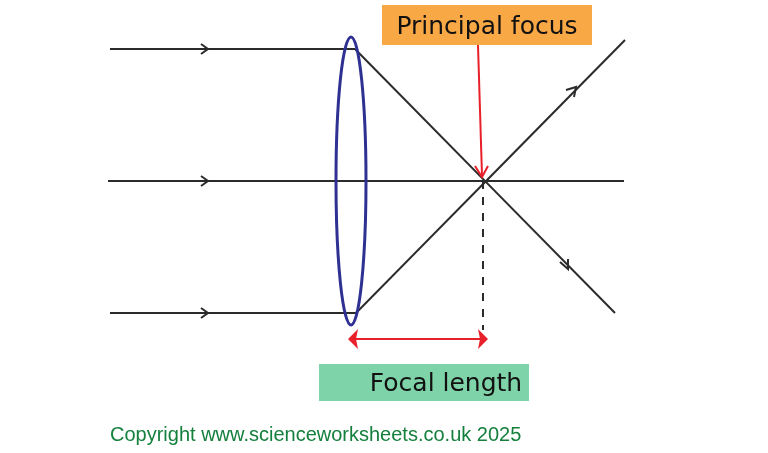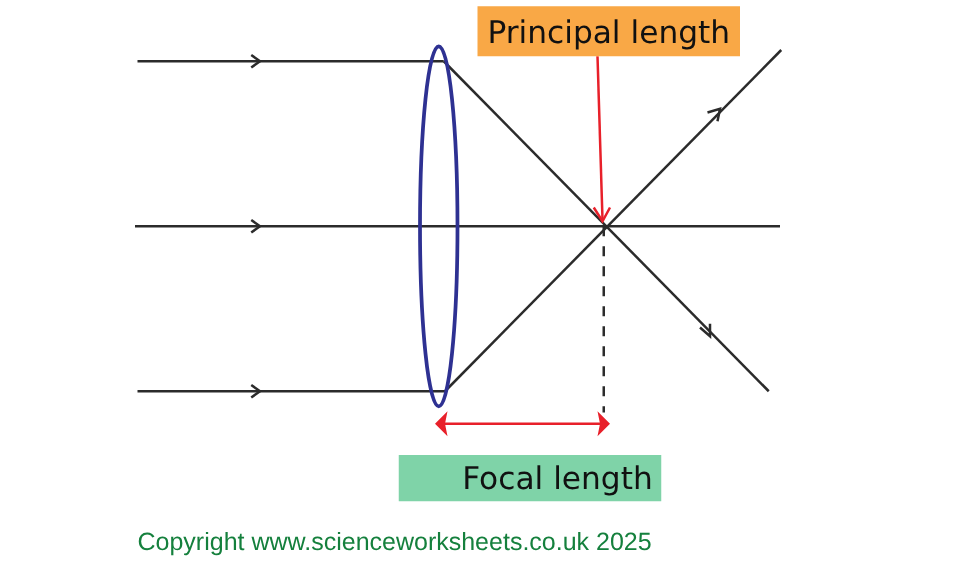--- a/index.html
+++ b/index.html
@@ -42,15 +42,15 @@
   <g>
     <line x1="354" y1="339" x2="482" y2="339" stroke="#e8202a" stroke-width="2"></line>
     <polygon points="348,339 358,329 356,339 358,349" fill="#e8202a"></polygon>
     <polygon points="488,339 478,329 480,339 478,349" fill="#e8202a"></polygon>
   </g>
 
   <rect x="382" y="5" width="210" height="40" fill="#f9a846"></rect>
   <rect x="319" y="364" width="210" height="37" fill="#7fd3a8"></rect>
 </svg>
 
-<div id="principal-focus-box" class="label-box">Principal length</div>
+<div id="principal-focus-box" class="label-box">Principal focus</div>
 <div id="focal-length-box" class="label-box">Focal length</div>
 <div id="copyright">Copyright www.scienceworksheets.co.uk 2025</div>
 
 </body></html>

